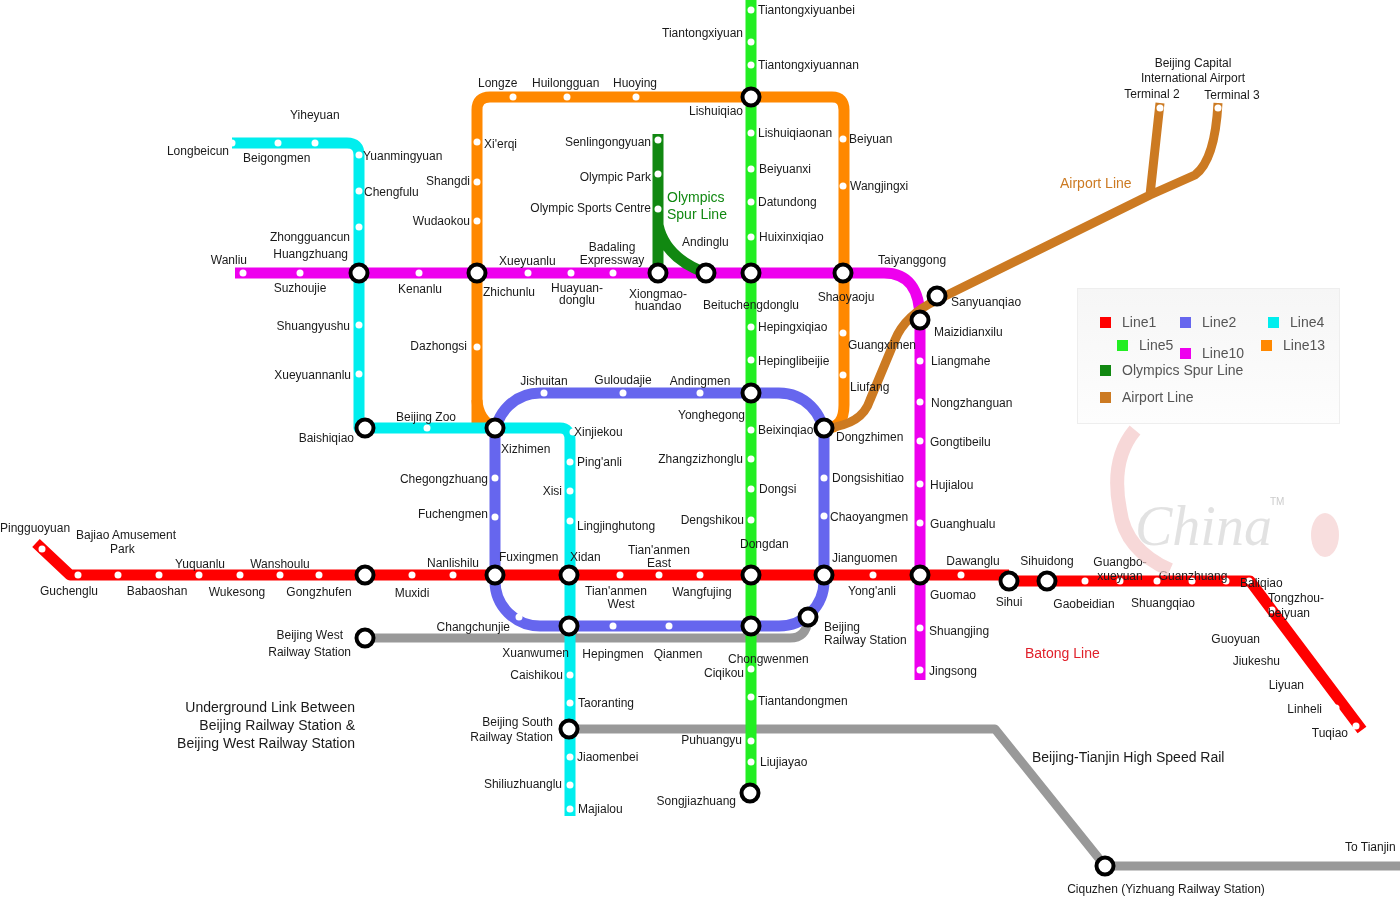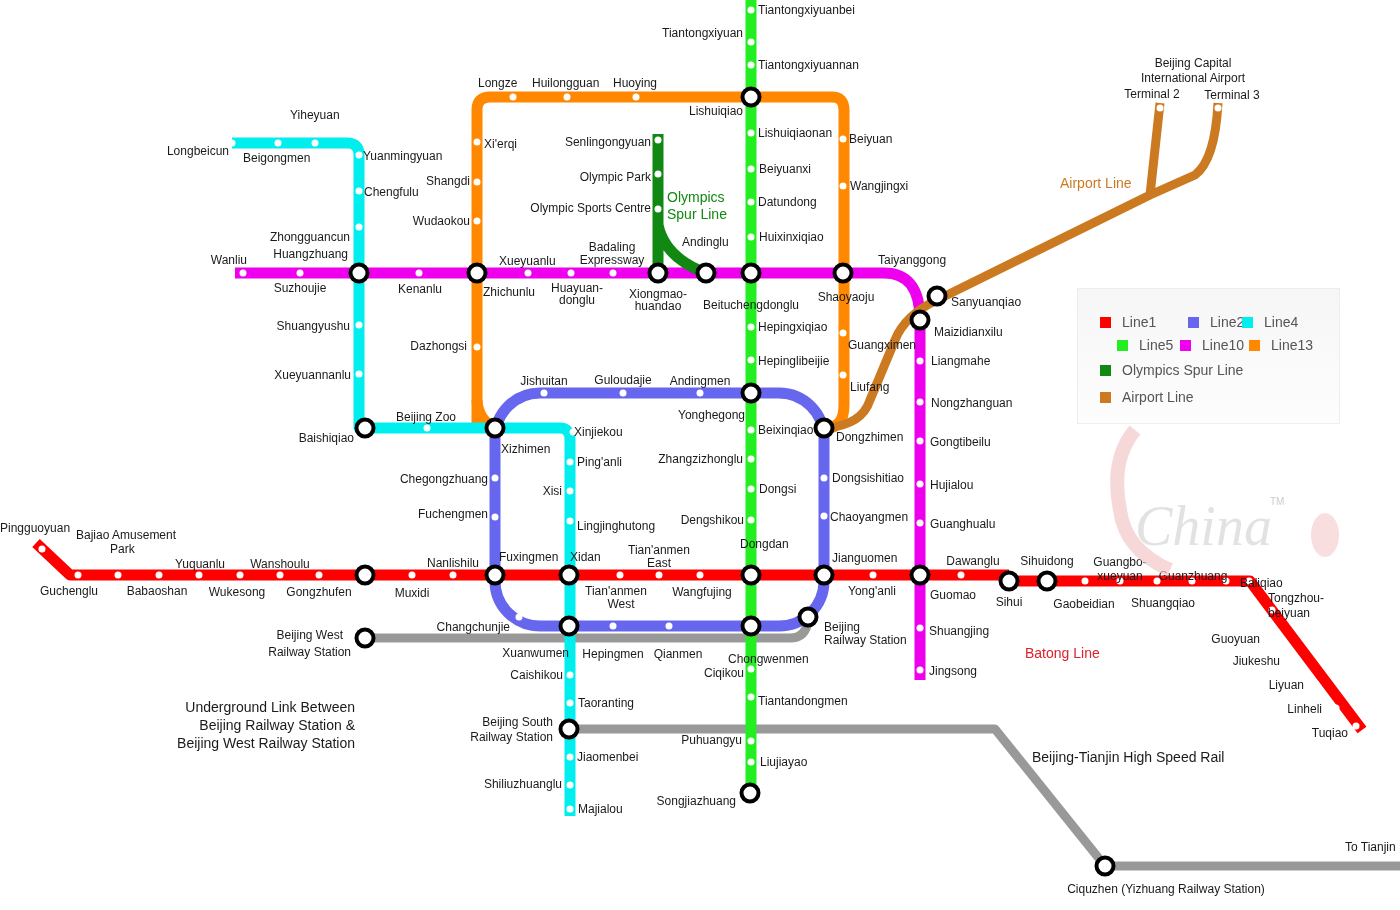--- a/index.html
+++ b/index.html
@@ -340,37 +340,37 @@
     <text x="180" y="85" font-family="'Liberation Sans', sans-serif" font-size="10" fill="#cccccc">TM</text>
     <ellipse cx="235" cy="115" rx="14" ry="22" fill="#f3c8c8" opacity="0.6"></ellipse>
   </svg>
 </div>
 
 <div class="legend">
   <div class="legend-item" style="left:22px;top:25px">
       <span class="legend-swatch" style="background:#ff0000"></span>
       <span>Line1</span>
     </div>
-  <div class="legend-item" style="left:110px;top:25px">
+  <div class="legend-item" style="left:102px;top:25px">
       <span class="legend-swatch" style="background:#6666ee"></span>
       <span>Line2</span>
     </div>
-  <div class="legend-item" style="left:164px;top:25px">
+  <div class="legend-item" style="left:190px;top:25px">
       <span class="legend-swatch" style="background:#00eeee"></span>
       <span>Line4</span>
     </div>
   <div class="legend-item" style="left:39px;top:48px">
       <span class="legend-swatch" style="background:#22ee22"></span>
       <span>Line5</span>
     </div>
-  <div class="legend-item" style="left:102px;top:48px">
+  <div class="legend-item" style="left:102px;top:56px">
       <span class="legend-swatch" style="background:#ee00ee"></span>
       <span>Line10</span>
     </div>
-  <div class="legend-item" style="left:171px;top:48px">
+  <div class="legend-item" style="left:183px;top:48px">
       <span class="legend-swatch" style="background:#ff8800"></span>
       <span>Line13</span>
     </div>
   <div class="legend-item" style="left:22px;top:73px">
       <span class="legend-swatch" style="background:#118811"></span>
       <span>Olympics Spur Line</span>
     </div>
   <div class="legend-item" style="left:22px;top:100px">
       <span class="legend-swatch" style="background:#cc7a22"></span>
       <span>Airport Line</span>

